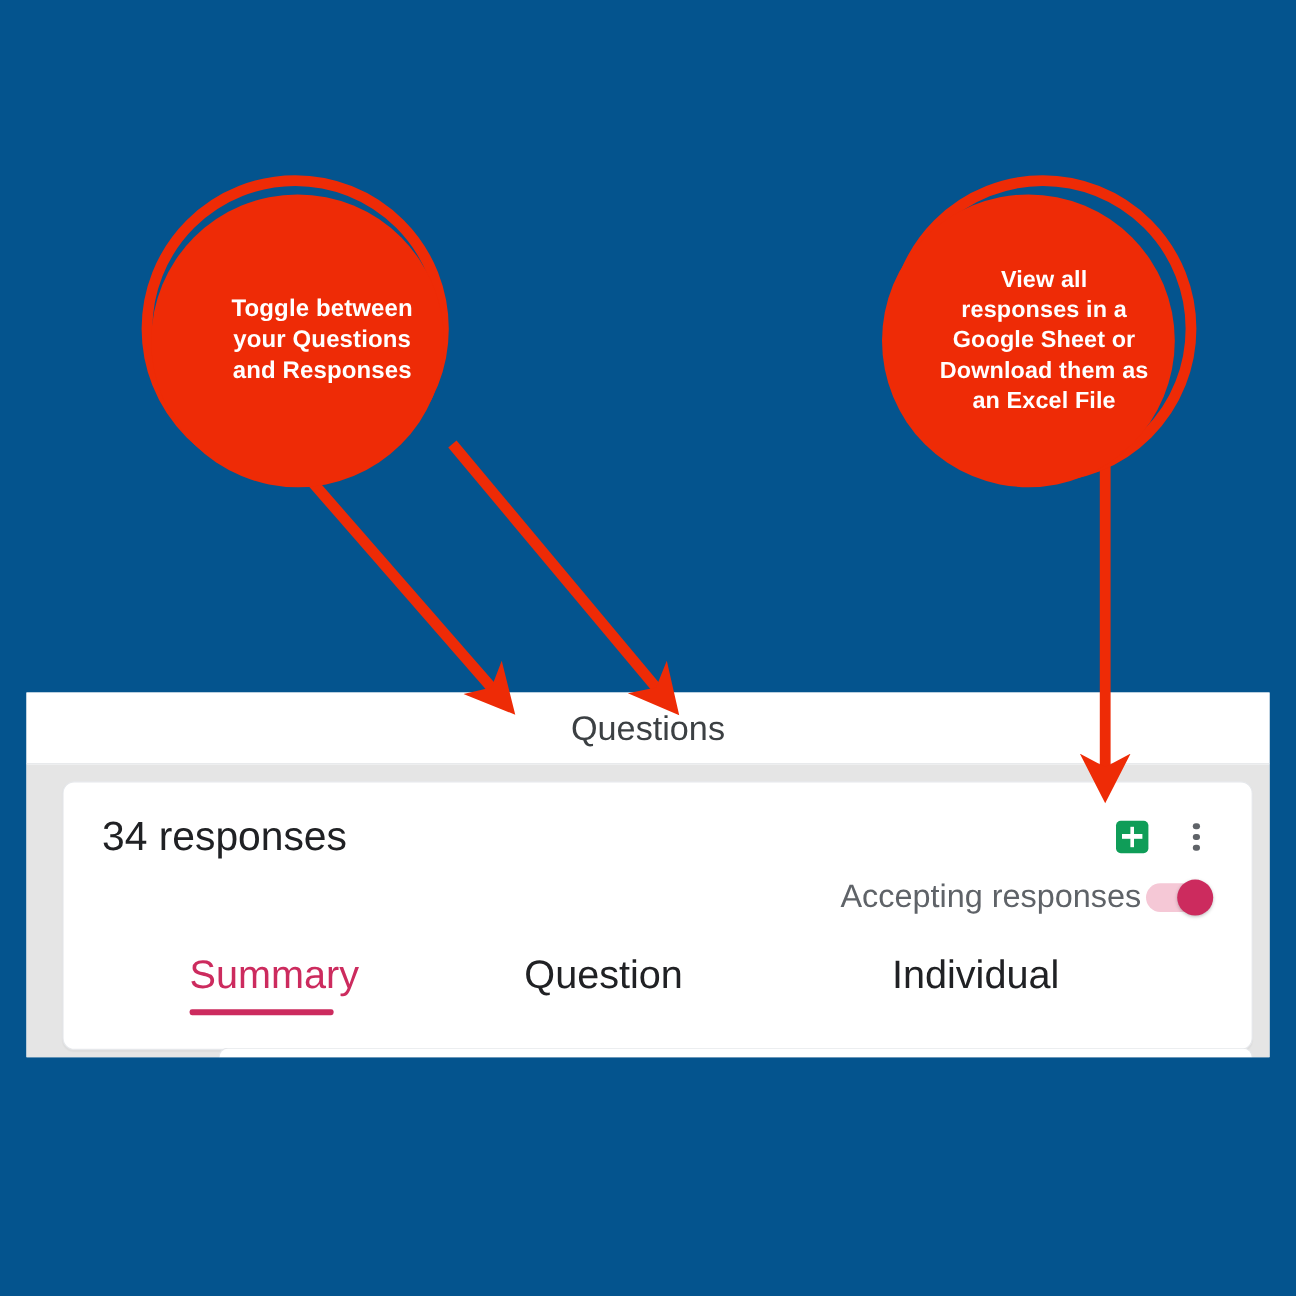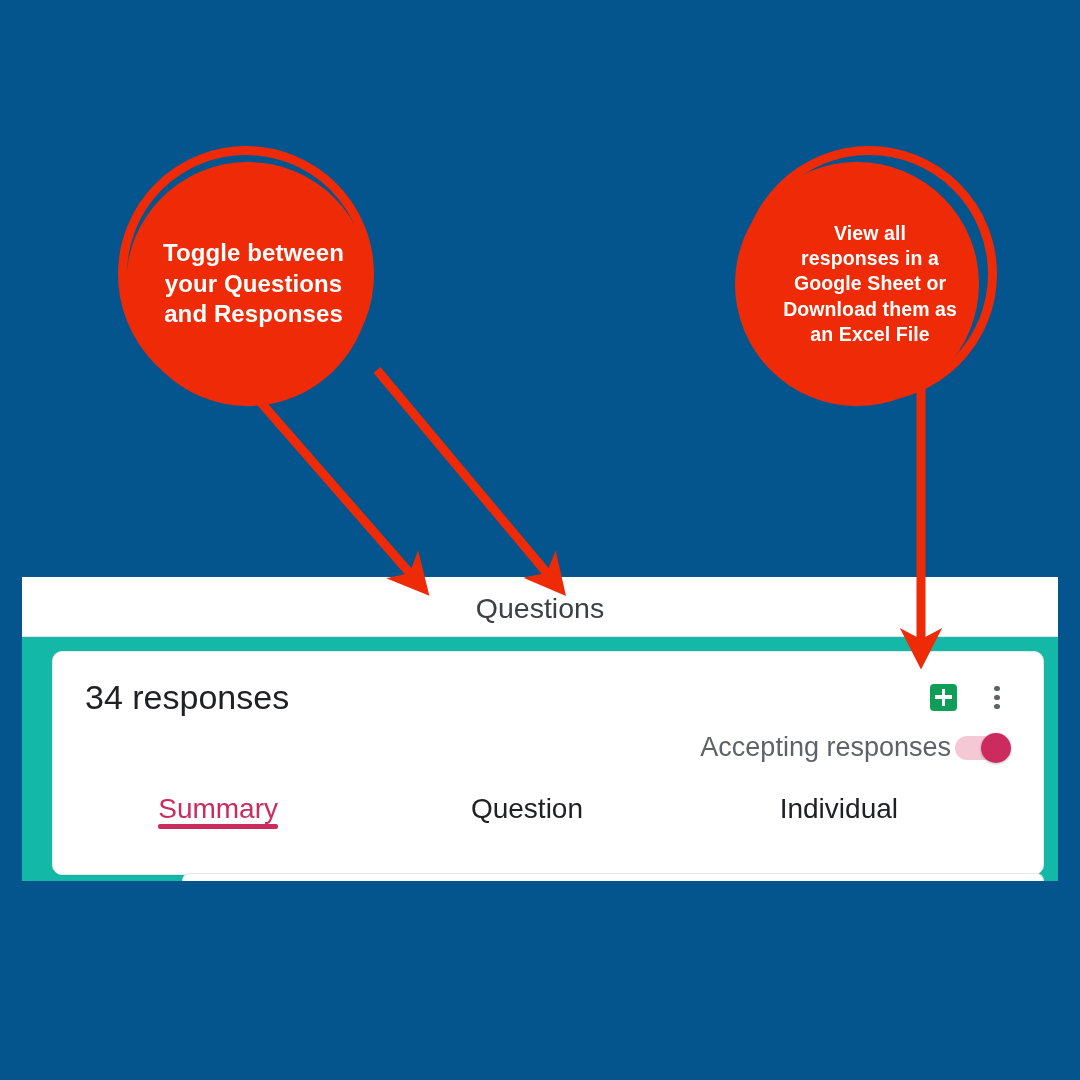--- a/index.html
+++ b/index.html
@@ -50,21 +50,21 @@
     font-weight: bold;
     text-align: center;
     line-height: 1.29;
     letter-spacing: 0.1px;
     white-space: pre-line;
   }
 
   
   #callout-left { left: 118px; top: 146px; width: 262px; height: 262px; }
   #callout-left .ring { left: 0; top: 0; width: 256px; height: 256px; }
-  #callout-left .disc { left: 8px; top: 16px; width: 244px; height: 244px; font-size: 24px; padding: 0 26px; }
+  #callout-left .disc { left: 8px; top: 16px; width: 244px; height: 244px; font-size: 20px; padding: 0 26px; }
 
   
   #callout-right { left: 735px; top: 146px; width: 262px; height: 262px; }
   #callout-right .ring { left: 6px; top: 0; width: 256px; height: 256px; }
   #callout-right .disc { left: 0px; top: 16px; width: 244px; height: 244px; font-size: 19.5px; padding: 0 22px; }
 
   
   #forms-panel {
     position: absolute;
     left: 22px;
@@ -115,21 +115,21 @@
     font-size: 20px;
     font-weight: bold;
     border-radius: 14px;
     padding: 2px 10px 3px 10px;
     line-height: 1.05;
     letter-spacing: 0.5px;
   }
 
   
   .panel-body {
-    background: #14b8a6;
+    background: #e5e5e5;
     height: 245px;
     padding: 14px 14px 0 30px;
     box-sizing: border-box;
   }
   .response-card {
     background: #ffffff;
     border: 1px solid #e6e8eb;
     border-radius: 10px;
     height: 224px;
     box-sizing: border-box;
@@ -237,25 +237,26 @@
     box-shadow: 0 1px 3px rgba(0,0,0,0.25);
   }
 
   .subtabs {
     display: flex;
     align-items: flex-end;
     padding: 24px 0 0 0;
     position: relative;
   }
   .subtab {
-    font-size: 28px;
+    font-size: 33px;
     line-height: 1;
     position: relative;
-    cursor: pointer;
-    text-align: right;
+    padding-bottom: 12px;
+    cursor: pointer;
+    text-align: center;
   }
   .subtab.inactive { color: #202124; }
   .subtab.active { color: #cc2b5e; }
   .subtab.active::after {
     content: "";
     position: absolute;
     left: 0; right: 0;
     bottom: -6px;
     height: 5px;
     background: #cc2b5e;

